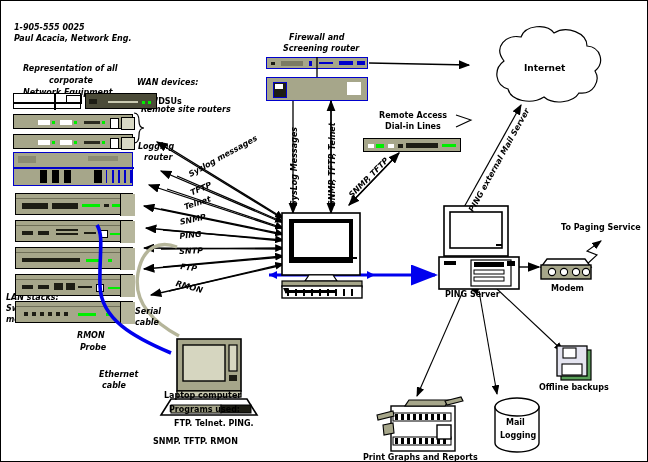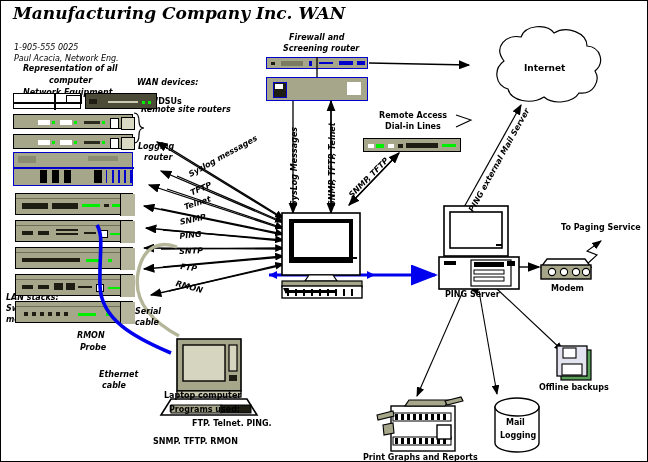--- a/index.html
+++ b/index.html
@@ -5,36 +5,35 @@
   html,body{margin:0;padding:0;background:#ffffff;}
   body{width:648px;height:462px;position:relative;overflow:hidden;
        font-family:"DejaVu Sans","Liberation Sans",sans-serif;color:#000;}
   #stage{position:absolute;left:0;top:0;width:648px;height:462px;
          border:1px solid #000;box-sizing:border-box;}
   .lbl{position:absolute;font-size:8px;line-height:9.5px;white-space:pre;
        font-weight:bold;font-style:italic;color:#000;}
   .lbl.up{font-style:normal;}
   .title{position:absolute;font-family:"DejaVu Serif","Liberation Serif",serif;
          font-style:italic;font-weight:bold;font-size:17px;white-space:nowrap;}
-  .sub{position:absolute;font-size:8.5px;font-weight:normal;font-style:italic;white-space:nowrap;margin-top:20px;}
+  .sub{position:absolute;font-size:8.5px;font-weight:bold;font-style:italic;white-space:nowrap;}
   .dev{position:absolute;box-sizing:border-box;}
   svg{position:absolute;left:0;top:0;overflow:visible;}
   .rot{transform-origin:0 0;}
 </style>
 </head>
 <body>
 
 <div id="stage">
 
-  <div class="title" style="left:12px;top:2px;">Manufacturing Company Inc. WAN</div>
   <div class="sub" style="left:13px;top:22px;font-size:8px;">1-905-555 0025</div>
   <div class="sub" style="left:13px;top:33px;font-size:8px;">Paul Acacia, Network Eng.</div>
 
   <div class="lbl" style="left:22px;top:63px;">Representation of all</div>
-  <div class="lbl" style="left:48px;top:75px;">computer</div>
+  <div class="lbl" style="left:48px;top:75px;">corporate</div>
   <div class="lbl" style="left:22px;top:87px;">Network Equipment</div>
   <div class="lbl" style="left:136px;top:77px;">WAN devices:</div>
   <div class="lbl up" style="left:136px;top:96px;">CSU/DSUs</div>
   <div class="lbl" style="left:140px;top:104px;">Remote site routers</div>
   <div class="lbl" style="left:137px;top:141px;">Logging</div>
   <div class="lbl" style="left:143px;top:152px;">router</div>
   <div class="lbl" style="left:5px;top:292px;">LAN stacks:</div>
   <div class="lbl" style="left:5px;top:303px;">Switches. Hubs.</div>
   <div class="lbl" style="left:5px;top:314px;">modules</div>
 
@@ -361,21 +360,21 @@
 
   <div class="lbl" style="left:76px;top:330px;">RMON</div>
   <div class="lbl" style="left:79px;top:342px;">Probe</div>
   <div class="lbl" style="left:134px;top:306px;">Serial</div>
   <div class="lbl" style="left:134px;top:317px;">cable</div>
   <div class="lbl" style="left:98px;top:369px;">Ethernet</div>
   <div class="lbl" style="left:101px;top:380px;">cable</div>
 
   <div class="lbl up" style="left:163px;top:390px;">Laptop computer</div>
   <div class="lbl up" style="left:168px;top:404px;">Programs used:</div>
-  <div class="lbl up" style="left:176px;top:418px;padding-left:15px;">FTP. Telnet. PING.</div>
+  <div class="lbl up" style="left:158px;top:418px;padding-left:15px;">FTP. Telnet. PING.</div>
   <div class="lbl up" style="left:152px;top:436px;">SNMP. TFTP. RMON</div>
 
   <div class="lbl up" style="left:523px;top:63px;font-size:9px;">Internet</div>
   <div class="lbl up" style="left:444px;top:289px;">PING Server</div>
   <div class="lbl up" style="left:550px;top:283px;">Modem</div>
   <div class="lbl up" style="left:560px;top:222px;">To Paging Service</div>
   <div class="lbl up" style="left:538px;top:382px;">Offline backups</div>
   <div class="lbl up" style="left:505px;top:417px;">Mail</div>
   <div class="lbl up" style="left:499px;top:430px;">Logging</div>
   <div class="lbl up" style="left:362px;top:452px;">Print Graphs and Reports</div>

